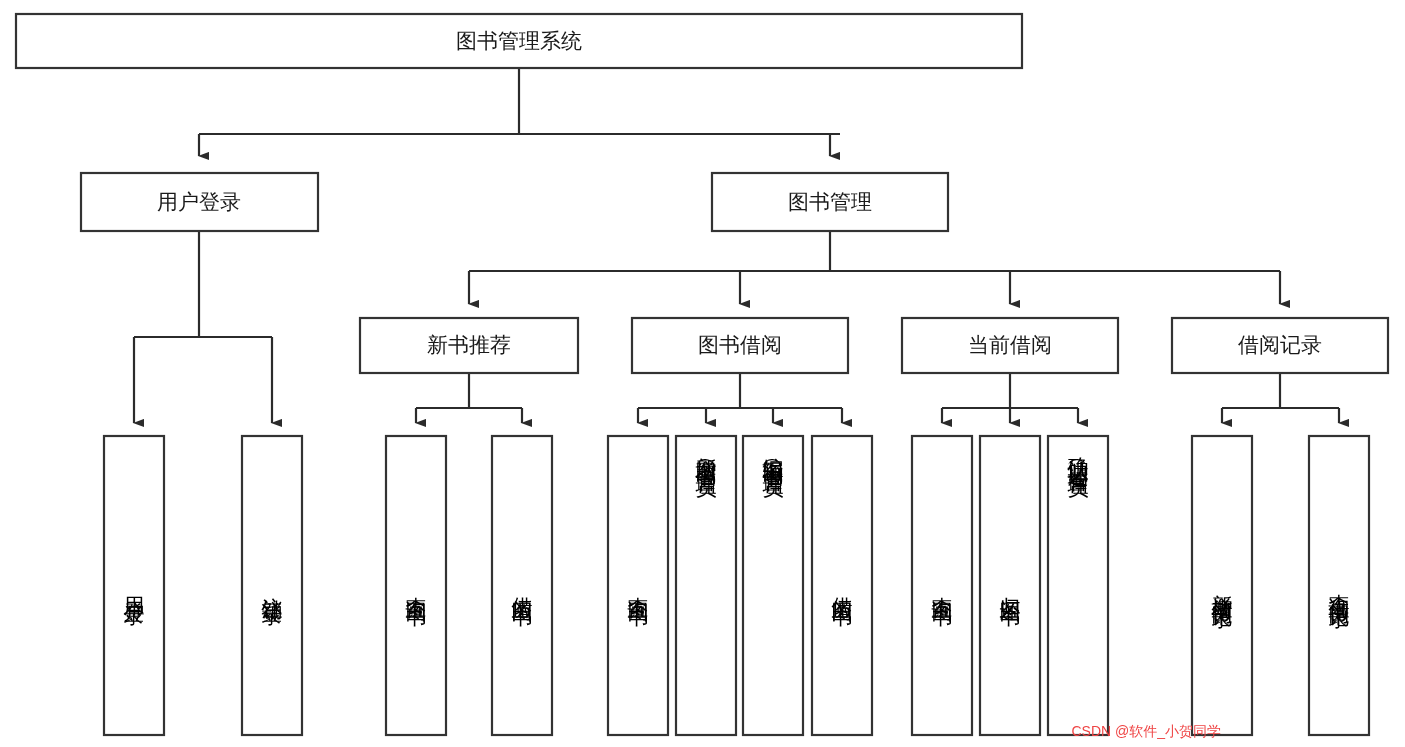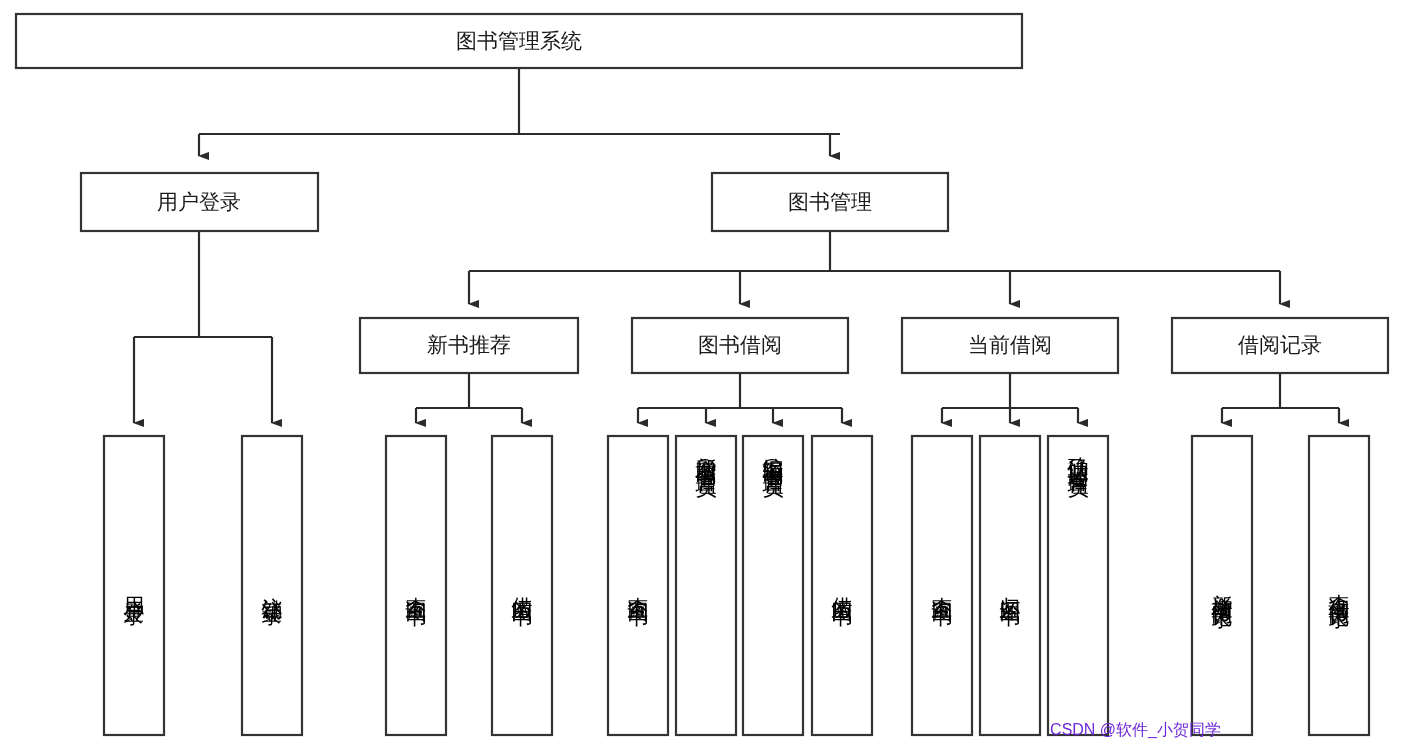--- a/index.html
+++ b/index.html
@@ -50,22 +50,22 @@
   .edge-line {
     stroke: #2b2b2b;
     stroke-width: 2.2;
     fill: none;
   }
   .watermark {
     position: absolute;
     right: 14px;
     bottom: 6px;
     font-family: "Liberation Sans", "DejaVu Sans", sans-serif;
-    font-size: 16px;
-    color: #6d28d9;
+    font-size: 14px;
+    color: #ef4444;
     white-space: nowrap;
     pointer-events: none;
     user-select: none;
   }
 </style>
 </head>
 <body>
 
 <div id="diagram-root">
 

